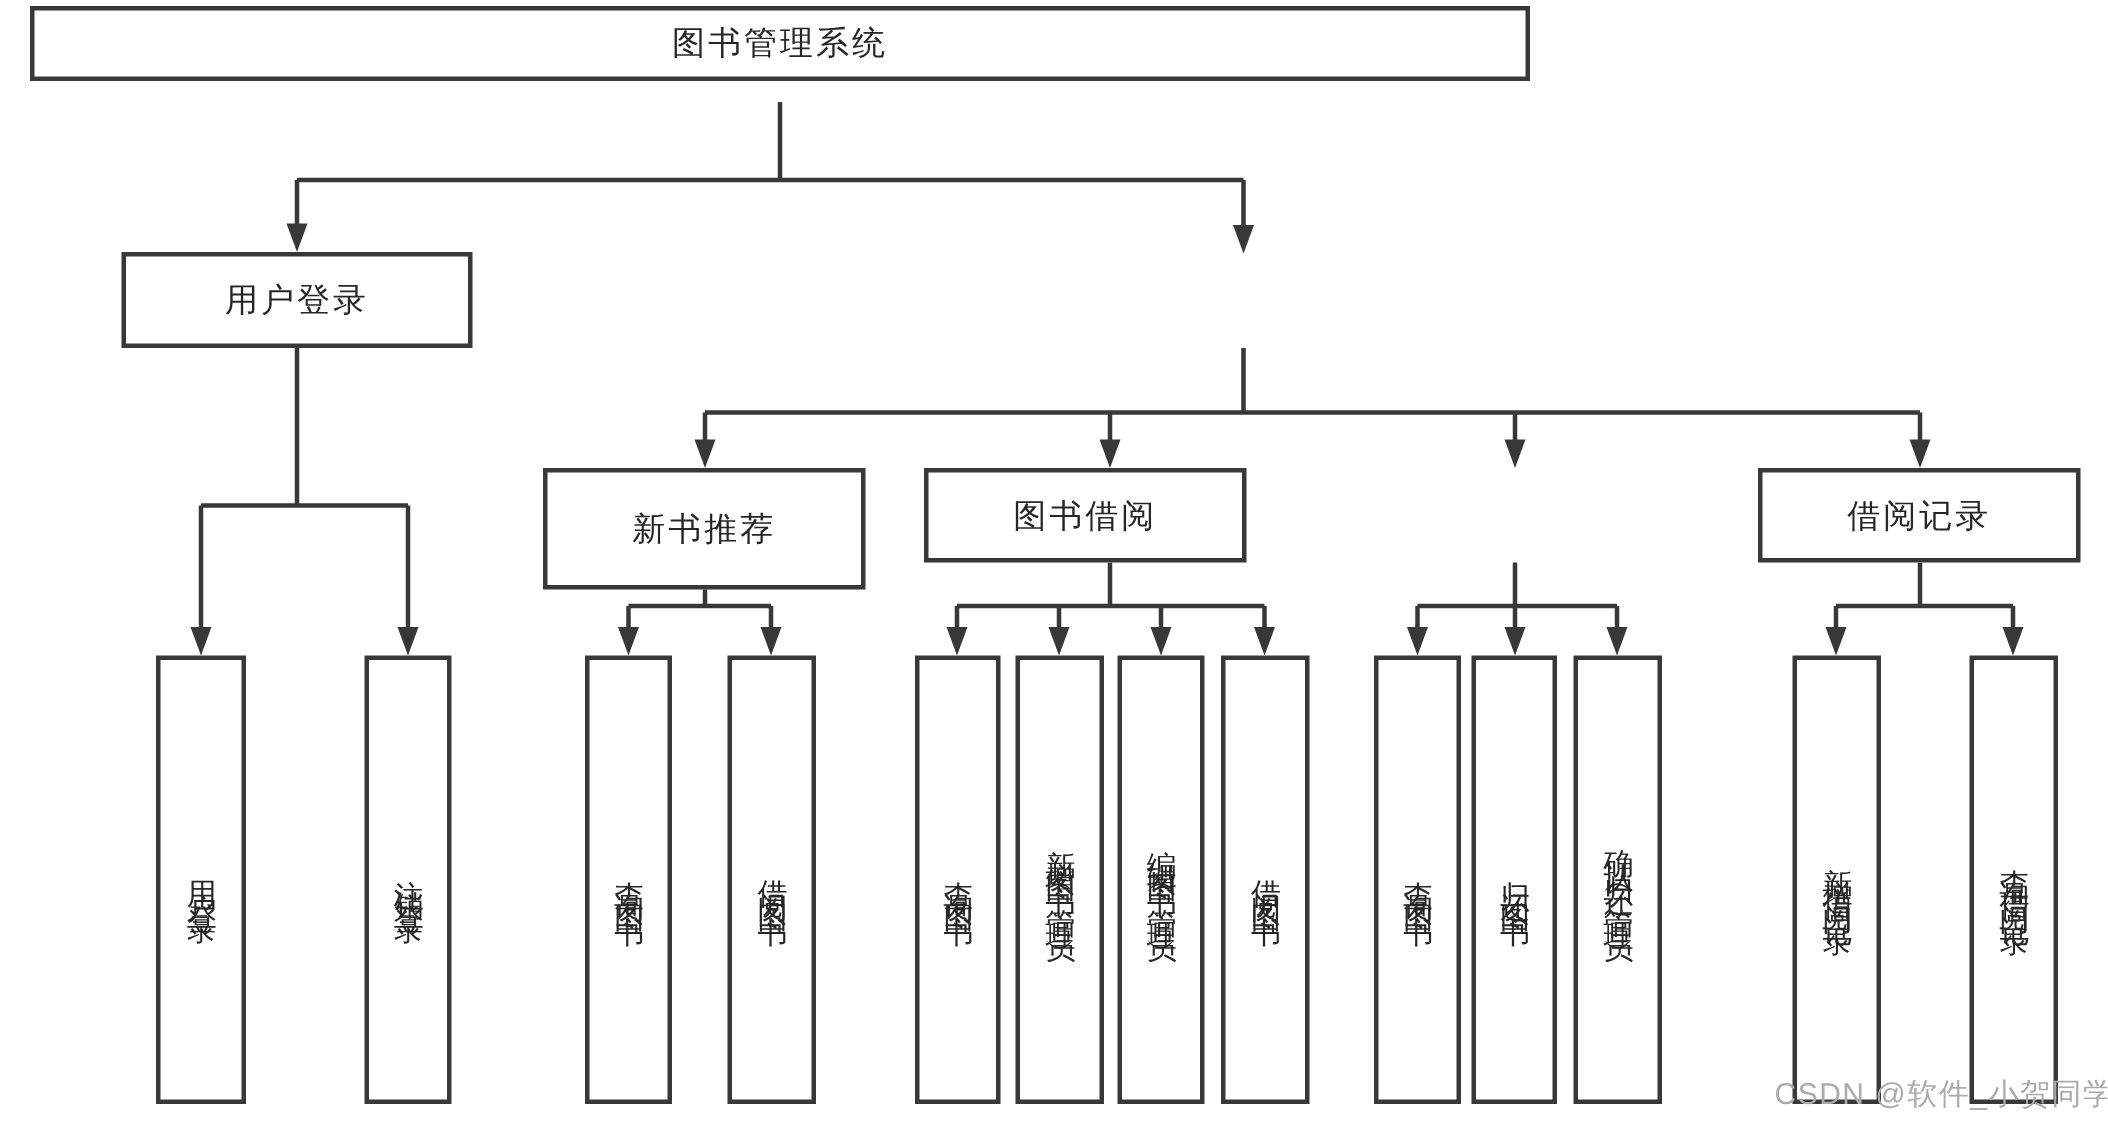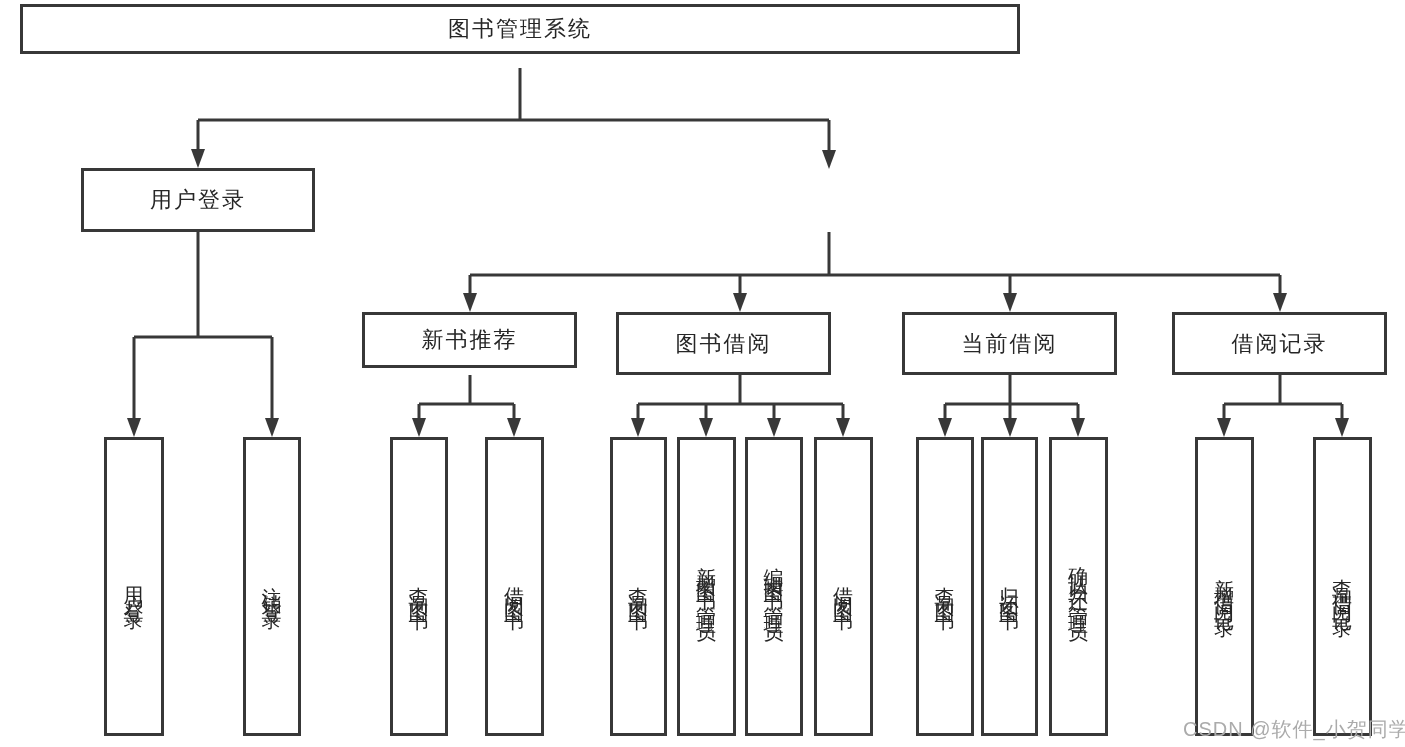--- a/index.html
+++ b/index.html
@@ -94,28 +94,25 @@
   </svg>
 
   <div class="node node-h" style="left:20px; top:4px; width:1000px; height:50px;">
     <span>图书管理系统</span>
   </div>
 
   <div class="node node-h" style="left:81px; top:168px; width:234px; height:64px;">
     <span>用户登录</span>
   </div>
 
-  <div class="node node-h" style="left:362px; top:312px; width:215px; height:56px;">
+  <div class="node node-h" style="left:362px; top:312px; width:215px; height:81px;">
     <span>新书推荐</span>
   </div>
   <div class="node node-h" style="left:616px; top:312px; width:215px; height:63px;text-align:center;">
     <span>图书借阅</span>
-  </div>
-  <div class="node node-h" style="left:902px; top:312px; width:215px; height:63px;">
-    <span>当前借阅</span>
   </div>
   <div class="node node-h" style="left:1172px; top:312px; width:215px; height:63px;">
     <span>借阅记录</span>
   </div>
 
   <div class="node node-v" style="left:104px; top:437px; width:60px; height:299px;">
     <span>用户登录</span>
   </div>
   <div class="node node-v" style="left:243px; top:437px; width:58px; height:299px;">
     <span>注销登录</span>

